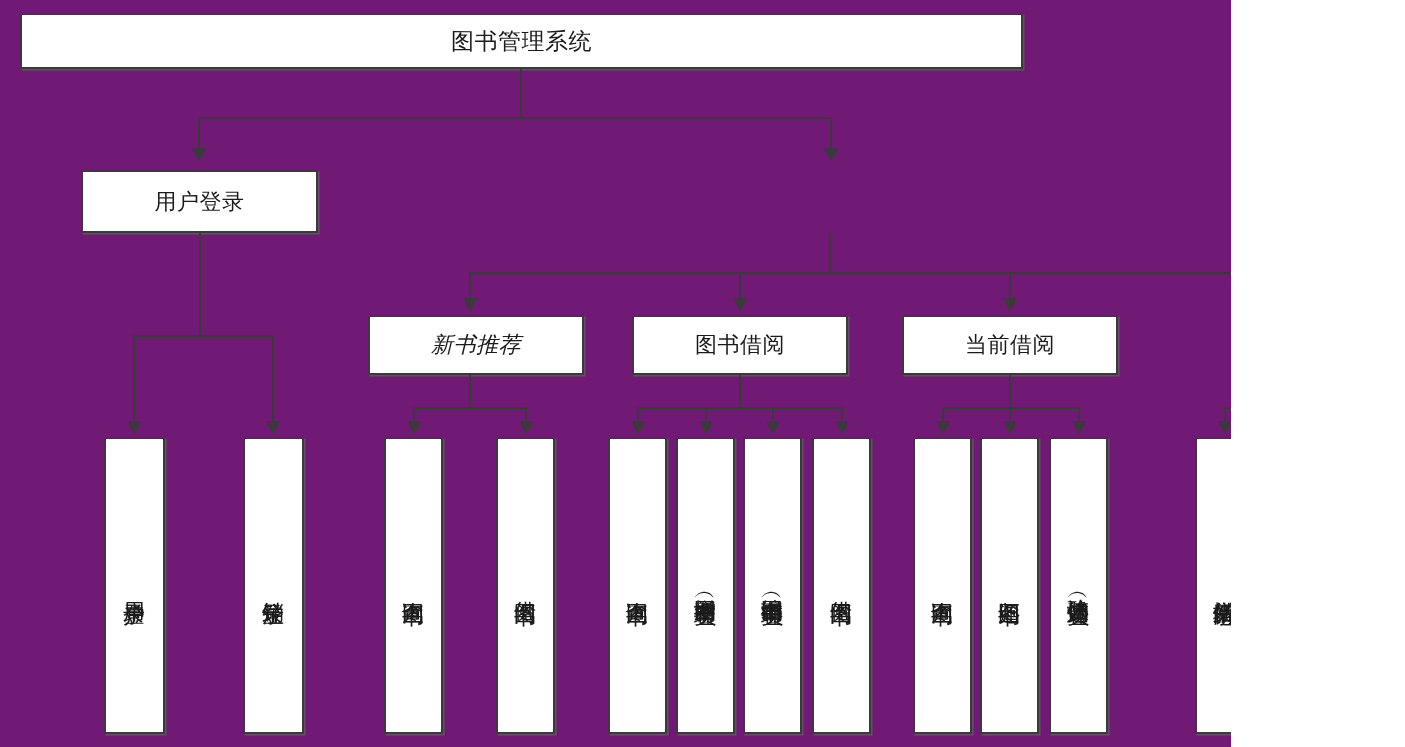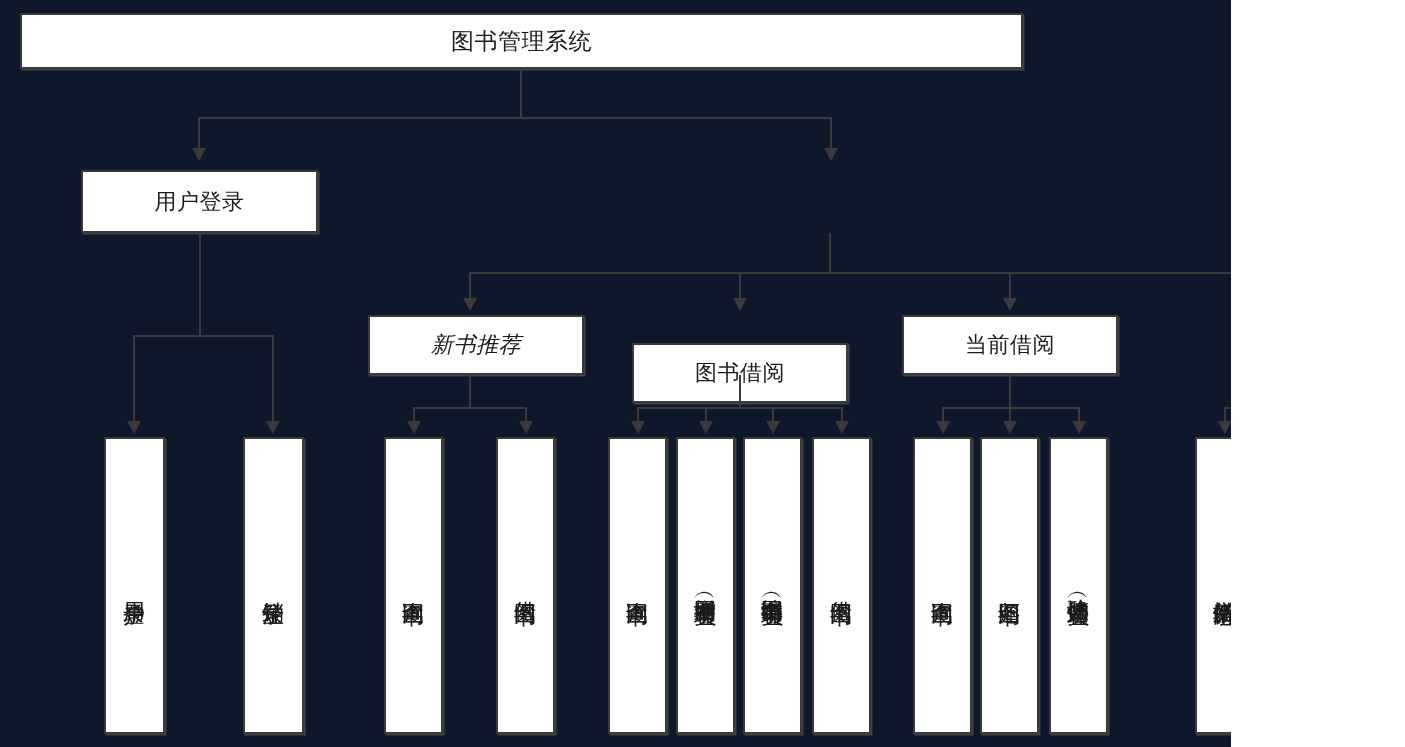--- a/index.html
+++ b/index.html
@@ -7,21 +7,21 @@
     padding: 0;
     background: #ffffff;
   }
   body {
     font-family: "Liberation Sans", "DejaVu Sans", sans-serif;
   }
   #canvas {
     position: relative;
     width: 1231px;
     height: 747px;
-    background: #0f172a;
+    background: #701a75;
     overflow: hidden;
   }
   .node {
     position: absolute;
     box-sizing: border-box;
     background: #ffffff;
     border: 2px solid #3a3a3a;
     box-shadow: 1.5px 1.5px 0 rgba(120,120,120,0.45);
     display: flex;
     align-items: center;
@@ -124,21 +124,21 @@
   <div class="vline" style="left:739px; top:272px; height:28px;"></div>
   <div class="arrow" style="left:733px; top:298px;"></div>
   <div class="vline" style="left:1009px; top:272px; height:28px;"></div>
   <div class="arrow" style="left:1003px; top:298px;"></div>
   <div class="vline" style="left:1279px; top:272px; height:28px;"></div>
   <div class="arrow" style="left:1273px; top:298px;"></div>
 
   <div class="node h" style="left:368px; top:315px; width:216px; height:60px;font-style:italic;">
     <span class="label">新书推荐</span>
   </div>
-  <div class="node h" style="left:632px; top:315px; width:216px; height:60px;margin-top:28px;">
+  <div class="node h" style="left:632px; top:315px; width:216px; height:60px;">
     <span class="label">图书借阅</span>
   </div>
   <div class="node h" style="left:902px; top:315px; width:216px; height:60px;">
     <span class="label">当前借阅</span>
   </div>
 
   <div class="vline" style="left:469px; top:375px; height:33px;"></div>
   <div class="hline" style="left:413px; top:407px; width:112px;"></div>
   <div class="vline" style="left:413px; top:407px; height:16px;"></div>
   <div class="arrow" style="left:407px; top:421px;"></div>

